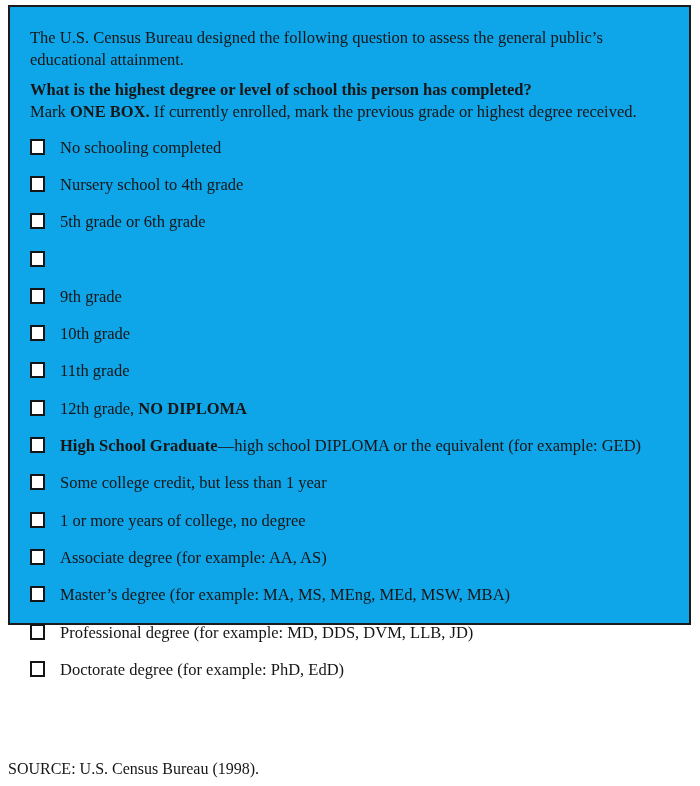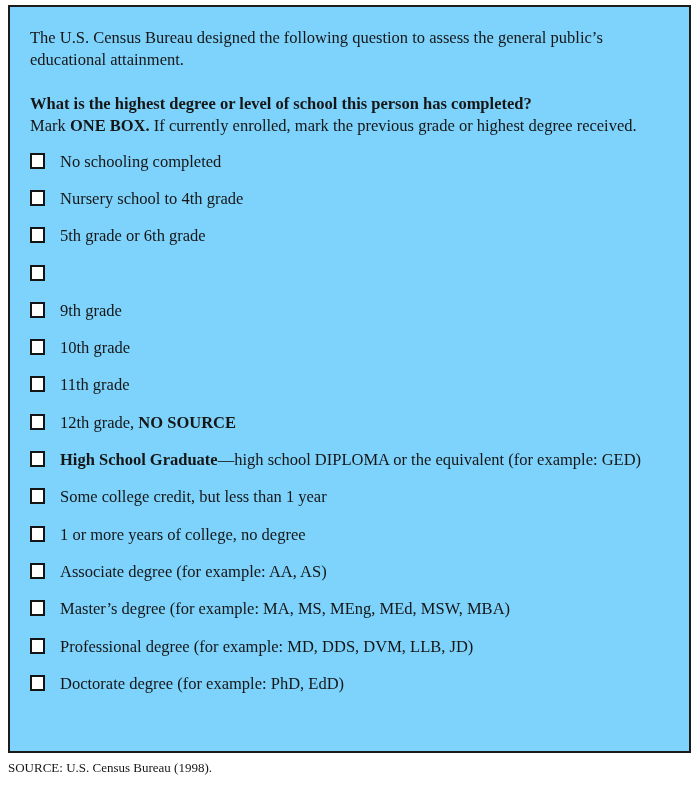--- a/index.html
+++ b/index.html
@@ -7,32 +7,32 @@
     width: 700px; height: 786px;
     background: #ffffff;
     font-family: "Liberation Serif", serif;
     color: #161616;
     position: relative;
     overflow: hidden;
   }
   .form-box {
     position: absolute;
     left: 8px; top: 5px;
-    width: 683px; height: 748px;
+    width: 683px; height: 620px;
     border: 2px solid #1b1b1b;
-    background: #7dd3fc;
+    background: #0ea5e9;
     padding: 20px 16px 0 20px;
   }
   .intro {
     font-size: 16.5px;
     line-height: 22px;
     max-width: 634px;
   }
   .question-block {
-    margin-top: 22px;
+    margin-top: 8px;
     font-size: 16.5px;
     line-height: 22px;
     max-width: 652px;
   }
   .question-title { font-weight: 700; }
   b { font-weight: 700; }
   .options { margin-top: 6px; }
   .option {
     display: flex;
     align-items: center;
@@ -47,21 +47,21 @@
     flex: 0 0 auto;
     margin-right: 15px;
     position: relative;
     top: -1px;
     cursor: pointer;
   }
   .option-label { white-space: nowrap; }
   .source-line {
     position: absolute;
     left: 8px; top: 760px;
-    font-size: 13px;
+    font-size: 16px;
   }
 </style>
 </head>
 <body>
 
 <div class="form-box">
   <p class="intro">The U.S. Census Bureau designed the following question to assess the general public’s educational attainment.</p>
 
   <div class="question-block">
     <div class="question-title">What is the highest degree or level of school this person has completed?</div>
@@ -91,21 +91,21 @@
     <div class="option">
       <span class="checkbox"></span>
       <span class="option-label"><span>10th grade</span><b></b><span></span></span>
     </div>
     <div class="option">
       <span class="checkbox"></span>
       <span class="option-label"><span>11th grade</span><b></b><span></span></span>
     </div>
     <div class="option">
       <span class="checkbox"></span>
-      <span class="option-label"><span>12th grade, </span><b>NO SOURCE</b><span></span></span>
+      <span class="option-label"><span>12th grade, </span><b>NO DIPLOMA</b><span></span></span>
     </div>
     <div class="option">
       <span class="checkbox"></span>
       <span class="option-label"><span></span><b>High School Graduate</b><span>—high school DIPLOMA or the equivalent (for example: GED)</span></span>
     </div>
     <div class="option">
       <span class="checkbox"></span>
       <span class="option-label"><span>Some college credit, but less than 1 year</span><b></b><span></span></span>
     </div>
     <div class="option">

